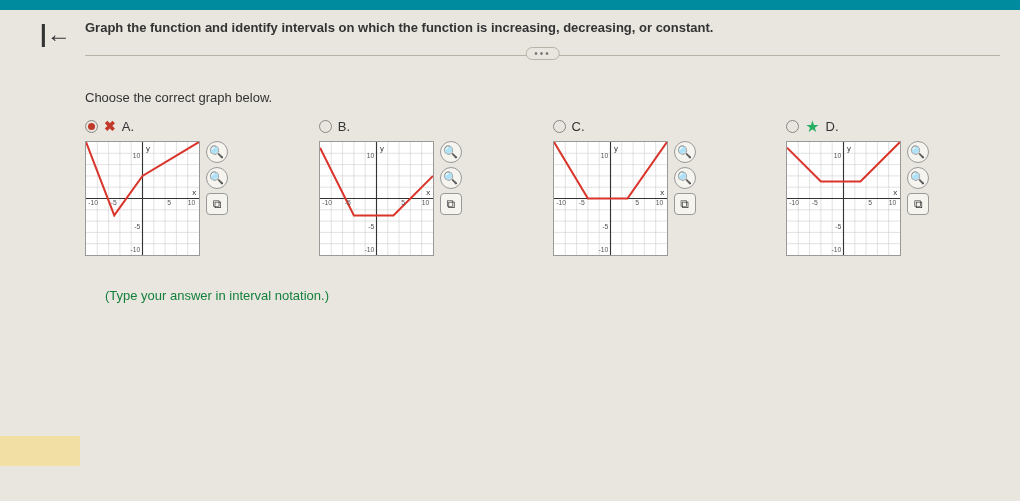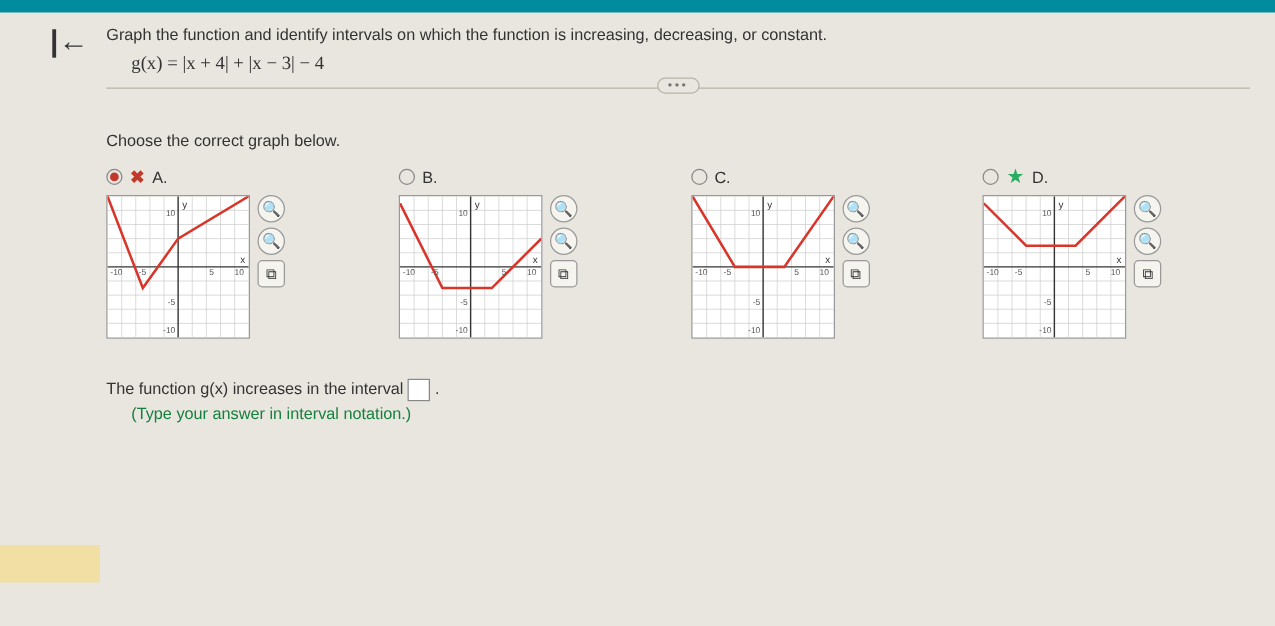--- a/index.html
+++ b/index.html
@@ -40,21 +40,21 @@
     width: 80px;
     height: 30px;
     background: #f2dfa4;
   }
   .content-area {
     flex: 1;
     padding: 10px 20px 10px 5px;
     color: #333;
     font-size: 13px;
   }
-  .prompt-text { margin-bottom: 8px; }
+  .prompt-text { margin-bottom: 20px; font-weight: bold; }
   .formula {
     font-family: 'Times New Roman', serif;
     margin: 6px 0 10px 20px;
     font-size: 15px;
   }
   .divider-wrap { position: relative; margin: 10px 0 18px 0; }
   .divider { border: none; border-top: 1px solid #b7b4a8; }
   .ellipsis-pill {
     position: absolute;
     left: 50%;
@@ -127,21 +127,20 @@
 
 <div class="top-bar"></div>
 <div class="main-content">
   <div class="left-col">
     <div class="back-btn">|←</div>
     <div class="yellow-note"></div>
   </div>
 
   <div class="content-area">
     <div class="prompt-text">Graph the function and identify intervals on which the function is increasing, decreasing, or constant.</div>
-    <div class="formula">g(x) = |x + 4| + |x − 3| − 4</div>
 
     <div class="divider-wrap">
       <hr class="divider">
       <span class="ellipsis-pill">•••</span>
     </div>
 
     <div class="choose-label">Choose the correct graph below.</div>
 
     <div class="options-row">
 
@@ -278,21 +277,16 @@
           <div class="gbtns">
             <div class="gbtn">🔍</div>
             <div class="gbtn">🔍</div>
             <div class="gbtn sq">⧉</div>
           </div>
         </div>
       </div>
     </div>
 
     <div class="answer-section">
-      <div>
-        <span>The function g(x) increases in the interval </span>
-        <span class="answer-box"></span>
-        <span>.</span>
-      </div>
       <div class="hint">(Type your answer in interval notation.)</div>
     </div>
   </div>
 </div>
 
 </body></html>

